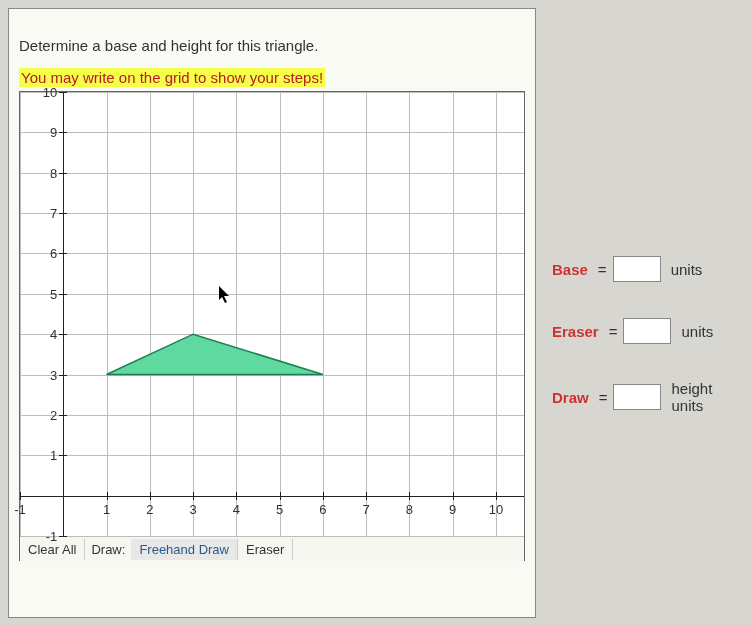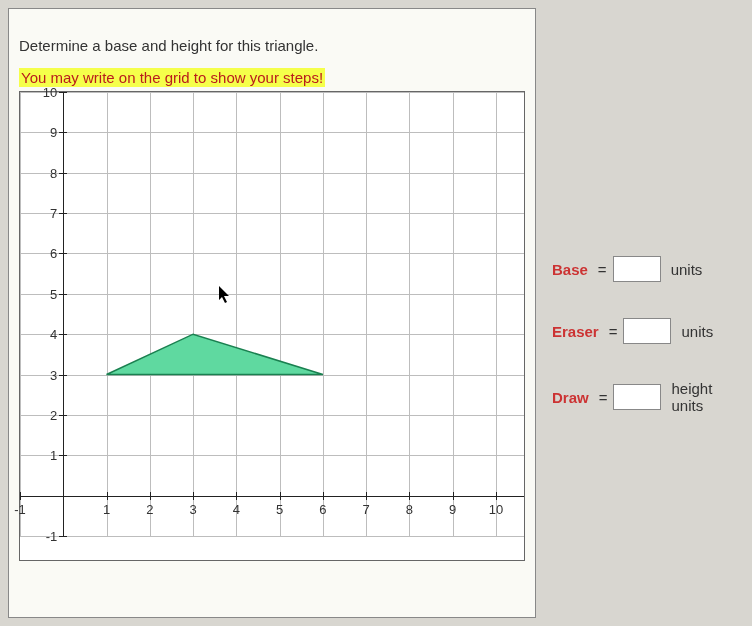--- a/index.html
+++ b/index.html
@@ -234,20 +234,26 @@
         <div class="tick-label-y" style="top: 40.3636px; left: 17.2727px;">9</div>
         <div class="tick-mark-y" style="top: 0px; left: 39.2727px;"></div>
         <div class="tick-label-y" style="top: 0px; left: 17.2727px;">10</div>
         <svg width="476" height="444" style="position: absolute; left: 0px; top: 0px;">
           <polygon points="86.54545454545455,282.5454545454545 173.0909090909091,242.1818181818182 302.9090909090909,282.5454545454545" fill="#5fd9a0" stroke="#1a8050" stroke-width="1.5"></polygon>
         </svg>
         <div class="cursor" style="left: 199.055px; top: 193.745px;"><svg width="14" height="18">
             <polygon points="0,0 0,14 3,11 6,17 8,16 5,10 10,10" fill="#000"></polygon>
           </svg></div>
       </div>
+    <div class="toolbar">
+      <div class="toolbar-btn">Clear All</div>
+      <div class="toolbar-label">Draw:</div>
+      <div class="toolbar-btn active">Freehand Draw</div>
+      <div class="toolbar-btn">Eraser</div>
+    </div>
   </div>
 </div>
 
 <div class="right-panel">
   <div style="height:190px;"></div>
   <div class="answer-row">
     <span class="answer-label">Base</span>
     <span class="equals">=</span>
     <input class="answer-box" value="" style="">
     <span class="unit-text">units</span>

